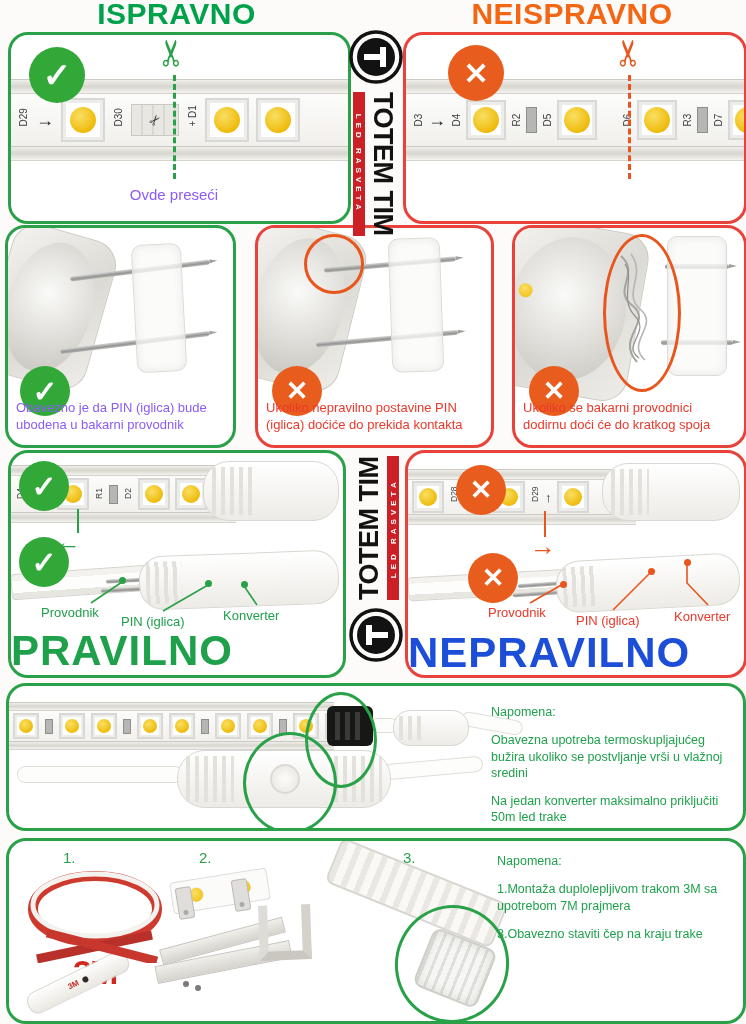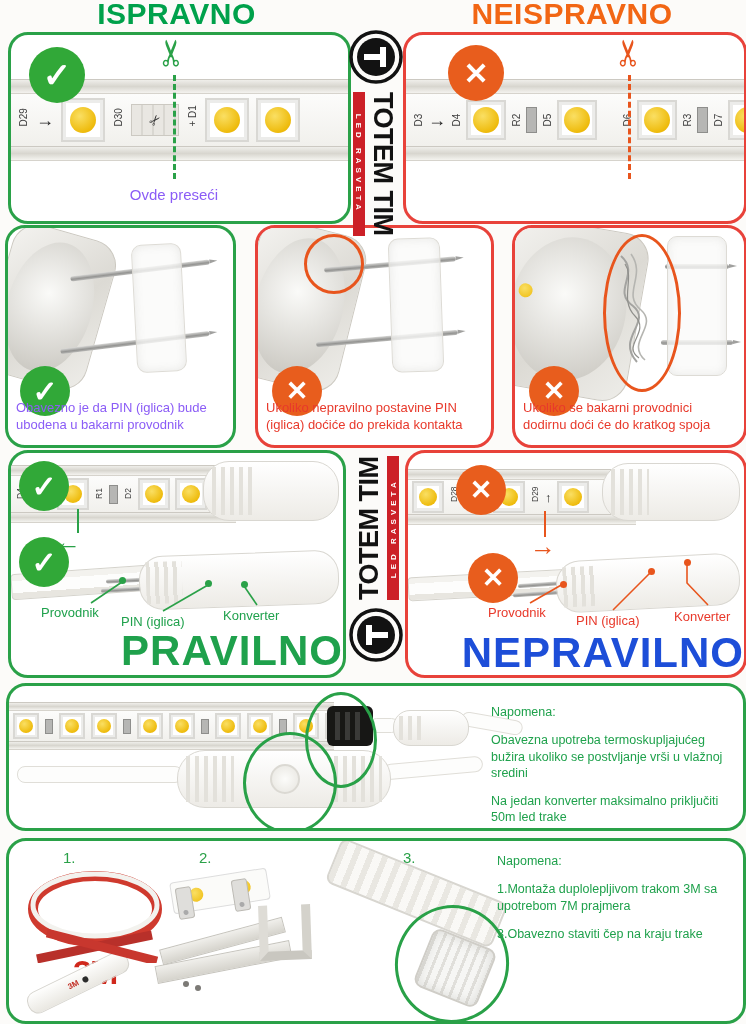--- a/index.html
+++ b/index.html
@@ -25,21 +25,21 @@
   .vlab{flex:0 0 auto;width:12px;font-size:10px;color:#3f3f3f;transform:rotate(-90deg);white-space:nowrap;text-align:center;}
   .harrow{flex:0 0 auto;color:#222;font-weight:bold;font-size:18px;}
   .spacer{flex:0 0 auto;width:16px;}
   .pads{flex:0 0 auto;width:46px;height:30px;background:repeating-linear-gradient(90deg,#e9e7e2 0 9px,#d9d7d1 9px 11px);border:1px solid #ccc9c2;display:flex;align-items:center;justify-content:center;color:#3a3a3a;font-size:14px;}
   .strip.sm .sleeve{height:9px;} .strip.sm .led{width:28px;height:28px;} .strip.sm .led i{width:18px;height:18px;}
   .strip.sm .vlab{font-size:8.5px;width:10px;} .strip.sm .res{width:7px;height:17px;} .strip.sm .score{gap:5px;padding:0 4px;}
   .strip.xs .sleeve{height:7px;} .strip.xs .led{width:22px;height:22px;box-shadow:inset 0 0 0 2px #ececea;} .strip.xs .led i{width:14px;height:14px;}
   .strip.xs .res{width:6px;height:13px;} .strip.xs .score{gap:6px;padding:0 4px;}
   .cap{position:absolute;line-height:1.28;z-index:6;}
   .cap.g{color:#8b5cf6;} .cap.r{color:#e8392b;}
-  .big-title{position:absolute;left:0;right:0;text-align:right;font-size:42px;font-weight:bold;letter-spacing:1px;z-index:6;}
+  .big-title{position:absolute;left:0;right:0;text-align:left;font-size:42px;font-weight:bold;letter-spacing:1px;z-index:6;}
   .totem{position:absolute;width:200px;height:64px;display:flex;align-items:center;gap:8px;z-index:9;}
   .tcirc{flex:0 0 auto;width:54px;height:54px;}
   .twrap{display:flex;flex-direction:column;gap:2px;}
   .tbrand{font-size:27px;font-weight:900;color:#121212;letter-spacing:-.5px;white-space:nowrap;}
   .tbar{background:#cc2027;color:#fff;font-size:8px;font-weight:bold;letter-spacing:4px;text-align:center;padding:2px 0 1px;}
   .ring{position:absolute;border:3px solid #e8551d;border-radius:50%;z-index:5;}
   .gring{position:absolute;border:3px solid #29a148;border-radius:50%;z-index:5;}
   .stripend{position:absolute;border-radius:26px;background:linear-gradient(130deg,#f4f3f0,#dcdad4 55%,#eeede9);border:1px solid #ccc9c1;z-index:1;}
   .face{position:absolute;border-radius:50%;background:radial-gradient(circle at 45% 40%,#fafaf8,#d2d0ca 75%,#c4c2bb);}
   .pinrod{position:absolute;height:5px;border-radius:3px;background:linear-gradient(180deg,#d6d6d4,#949492 60%,#b9b9b7);z-index:2;}

